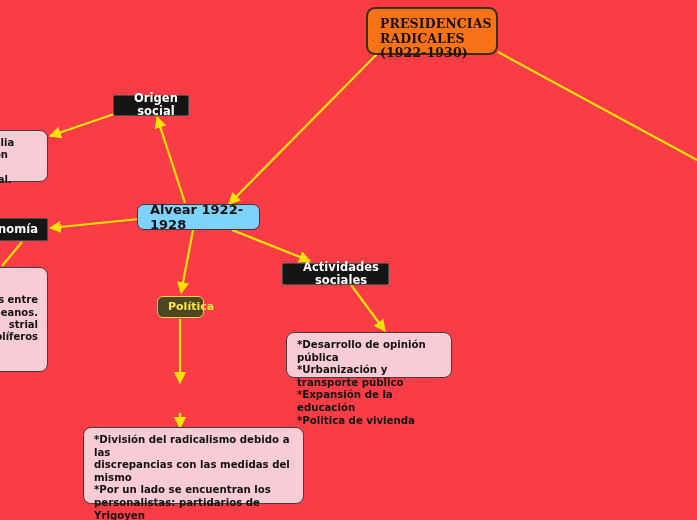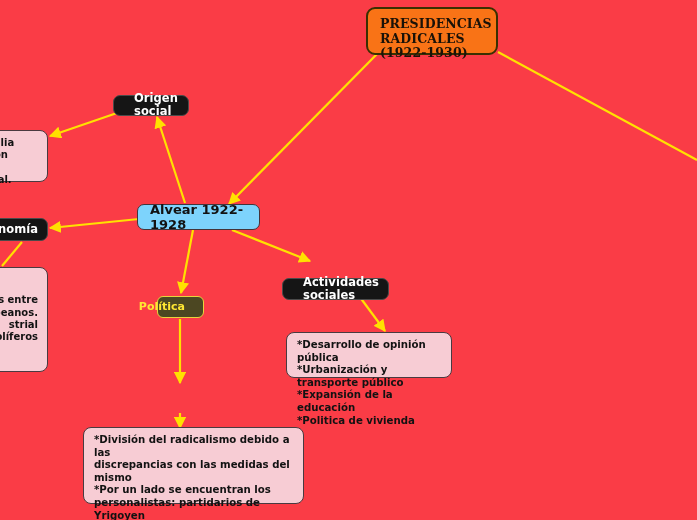--- a/index.html
+++ b/index.html
@@ -51,24 +51,25 @@
     font-size: 12.5px;
     line-height: 14.5px;
     color: #1a1208;
     letter-spacing: 0.1px;
   }
 
   
   .node.dark {
     background: #151515;
     border: 1.5px solid #4a4a4a;
-    border-radius: 7px;
+    border-radius: 2px;
     padding: 5px 11px 6px 20px;
     display: flex;
     align-items: center;
+    text-align: center;
   }
   .node.dark .node-text {
     font-weight: bold;
     font-size: 11.5px;
     line-height: 13px;
     color: #ffffff;
     letter-spacing: 0.05px;
   }
 
   
@@ -85,24 +86,23 @@
     font-size: 13px;
     line-height: 15px;
     color: #121212;
   }
 
   
   .node.olive {
     background: #4c4722;
     border: 1.5px solid #e8d43c;
     border-radius: 6px;
-    padding: 4px 18px 5px 10px;
+    padding: 4px 8px 5px 10px;
     display: flex;
     align-items: center;
-    justify-content: flex-end;
   }
   .node.olive .node-text {
     font-weight: bold;
     font-size: 11px;
     line-height: 13px;
     color: #ffe733;
   }
 
   
   .node.pink {
@@ -192,21 +192,21 @@
     <span class="node-text" style="text-align:right; width:100%;">s entre
 peanos.
 strial
 rolíferos</span>
   </div>
 
   <div class="node olive" style="left:157px; top:296px; width:47px; height:22px;">
     <span class="node-text">Política</span>
   </div>
 
-  <div class="node dark" style="left:282px; top:278px; width:107px; height:22px;">
+  <div class="node dark" style="left:282px; top:263px; width:107px; height:22px;">
     <span class="node-text">Actividades sociales</span>
   </div>
 
   <div class="node pink wide" style="left:286px; top:332px; width:166px; height:46px;">
     <span class="node-text">*Desarrollo de opinión pública
 *Urbanización y transporte público
 *Expansión de la educación
 *Politica de vivienda</span>
   </div>
 

